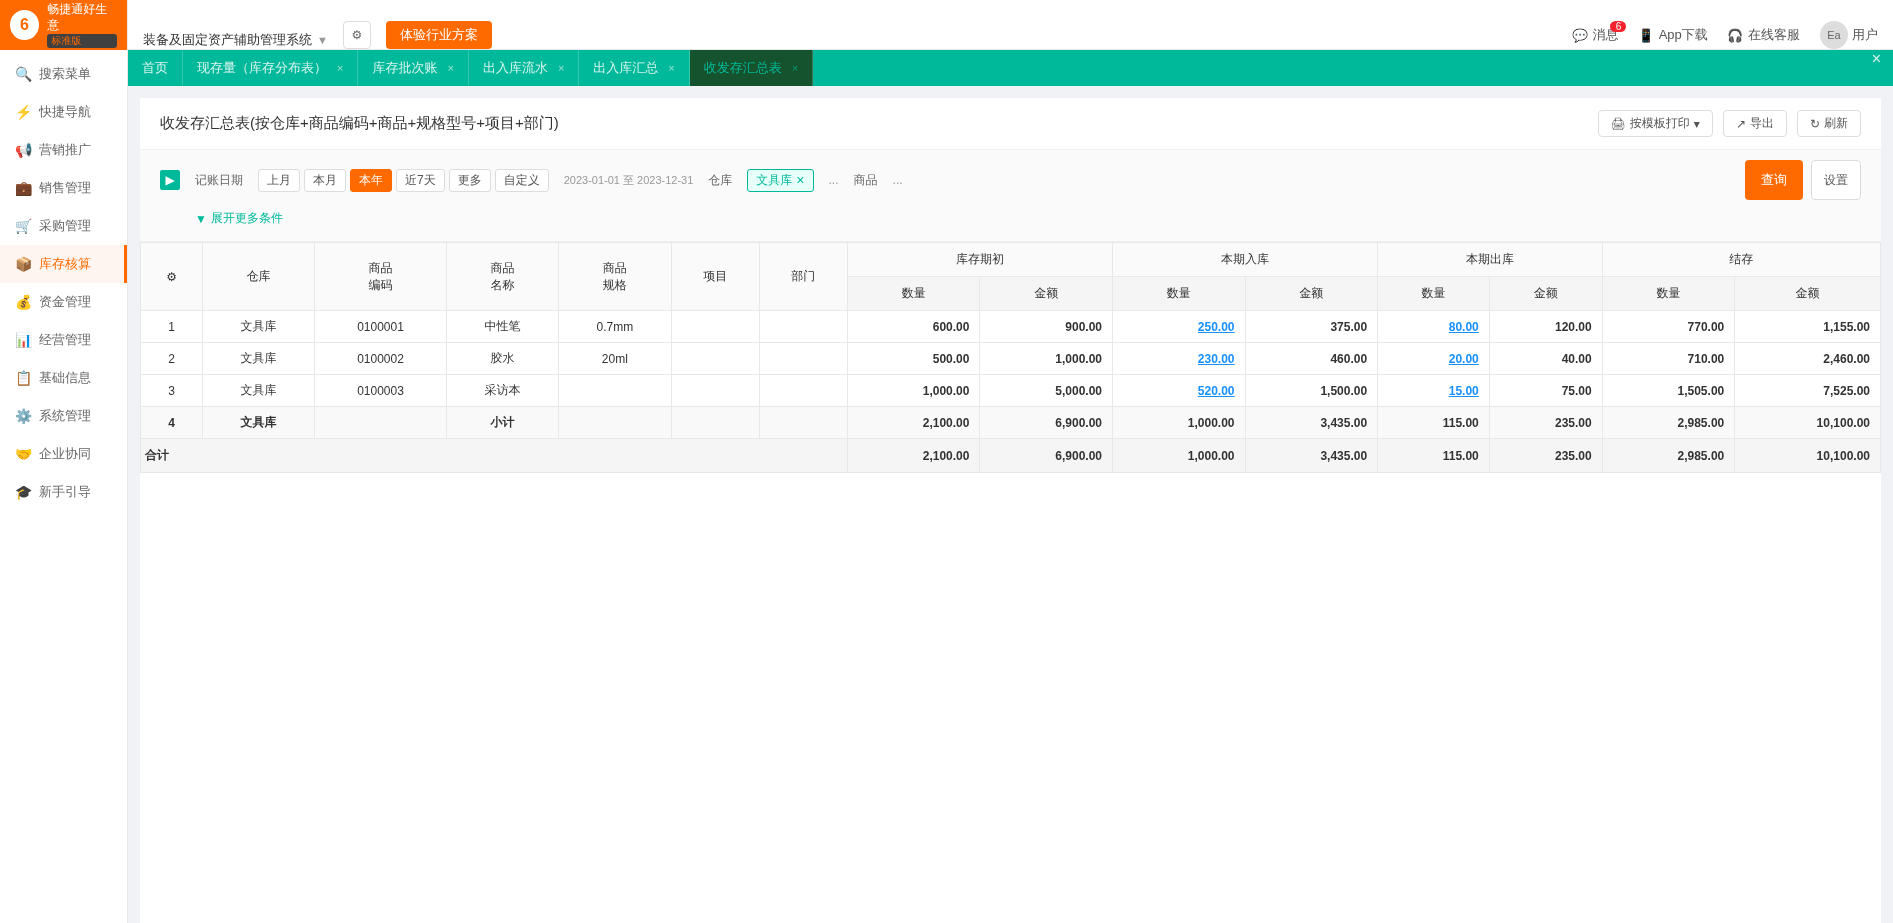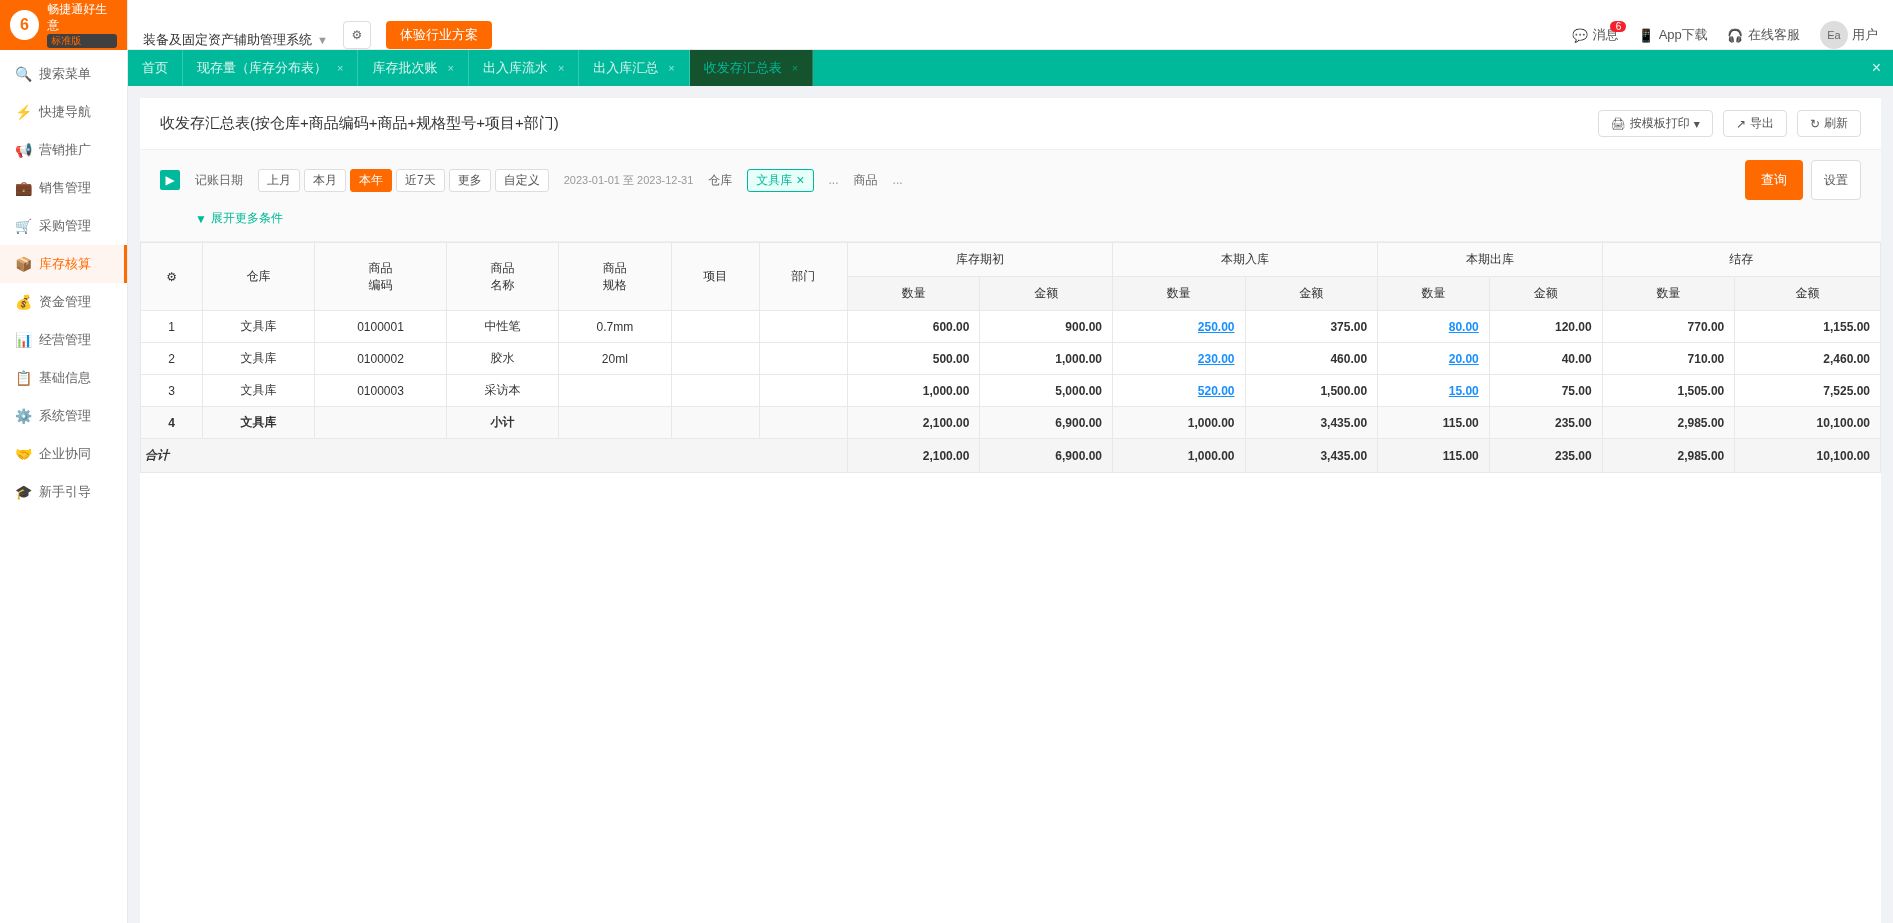--- a/index.html
+++ b/index.html
@@ -38,21 +38,21 @@
     .topbar-trial { background: #ff6a00; color: #fff; padding: 5px 14px; border-radius: 4px; font-size: 13px; cursor: pointer; border: none; }
     .topbar-right { margin-left: auto; display: flex; align-items: center; gap: 20px; font-size: 13px; color: #555; }
     .topbar-right .notif { position: relative; cursor: pointer; }
     .notif-badge { position: absolute; top: -5px; right: -8px; background: #f5222d; color: #fff; border-radius: 8px; font-size: 10px; padding: 0 4px; min-width: 16px; text-align: center; }
     .topbar-right .item { cursor: pointer; display: flex; align-items: center; gap: 4px; }
     .user-avatar { width: 28px; height: 28px; border-radius: 50%; background: #ddd; display: flex; align-items: center; justify-content: center; font-size: 11px; color: #666; }
 
     
     .tabbar {
       position: fixed; left: 128px; top: 50px; right: 0; height: 36px; background: #00b99a;
-      z-index: 98; display: flex; align-items: center; padding: 0;
+      z-index: 98; display: flex; padding: 0;
     }
     .tab {
       padding: 0 14px; height: 36px; display: flex; align-items: center; gap: 6px; cursor: pointer;
       font-size: 13px; color: rgba(255,255,255,0.85); white-space: nowrap; border-right: 1px solid rgba(255,255,255,0.2);
     }
     .tab.active { background: #14532d; color: #00b99a; font-weight: 500; }
     .tab .close-btn { font-size: 11px; opacity: 0.7; margin-left: 4px; }
     .tabbar-close { margin-left: auto; padding: 0 12px; color: rgba(255,255,255,0.85); cursor: pointer; font-size: 16px; }
 
     
@@ -373,21 +373,21 @@
               <td class="number-cell">1,000.00</td>
               <td class="number-cell">3,435.00</td>
               <td class="number-cell">115.00</td>
               <td class="number-cell">235.00</td>
               <td class="number-cell">2,985.00</td>
               <td class="number-cell">10,100.00</td>
             </tr>
           </tbody>
         <tfoot>
           <tr>
-            <td colspan="7" style="text-align:left;padding-left:4px;font-style:italic;">合计</td>
+            <td colspan="7" style="text-align:left;padding-left:4px;">合计</td>
             <td class="number-cell">2,100.00</td>
             <td class="number-cell">6,900.00</td>
             <td class="number-cell">1,000.00</td>
             <td class="number-cell">3,435.00</td>
             <td class="number-cell">115.00</td>
             <td class="number-cell">235.00</td>
             <td class="number-cell">2,985.00</td>
             <td class="number-cell">10,100.00</td>
           </tr>
         </tfoot>

